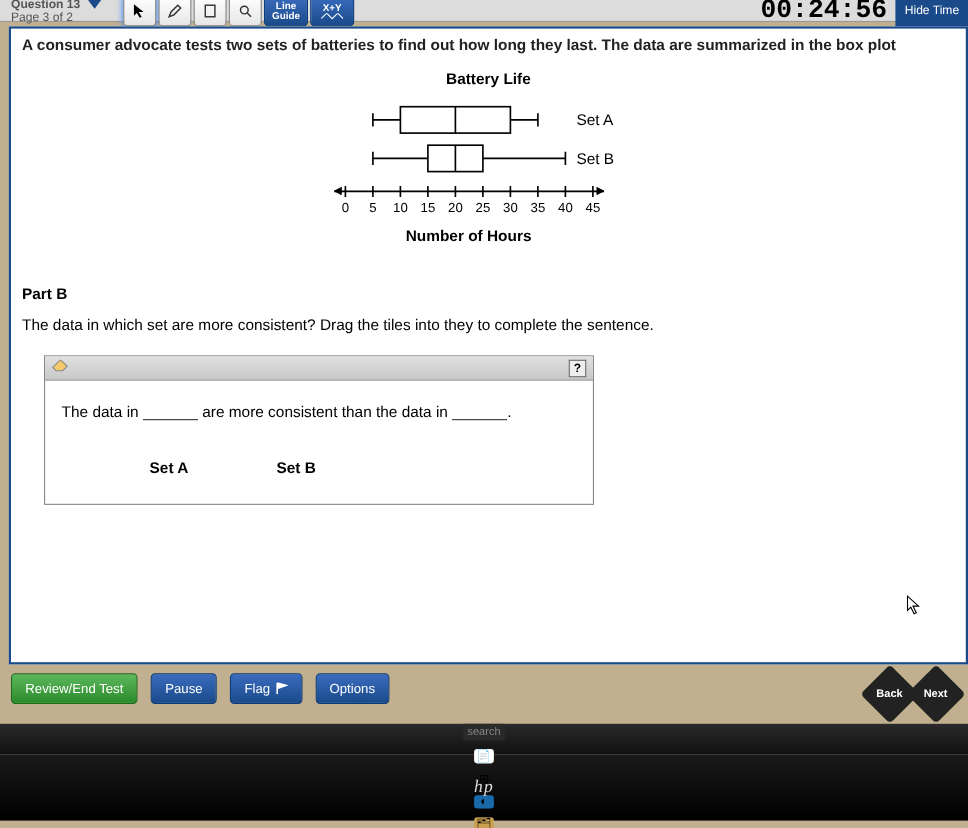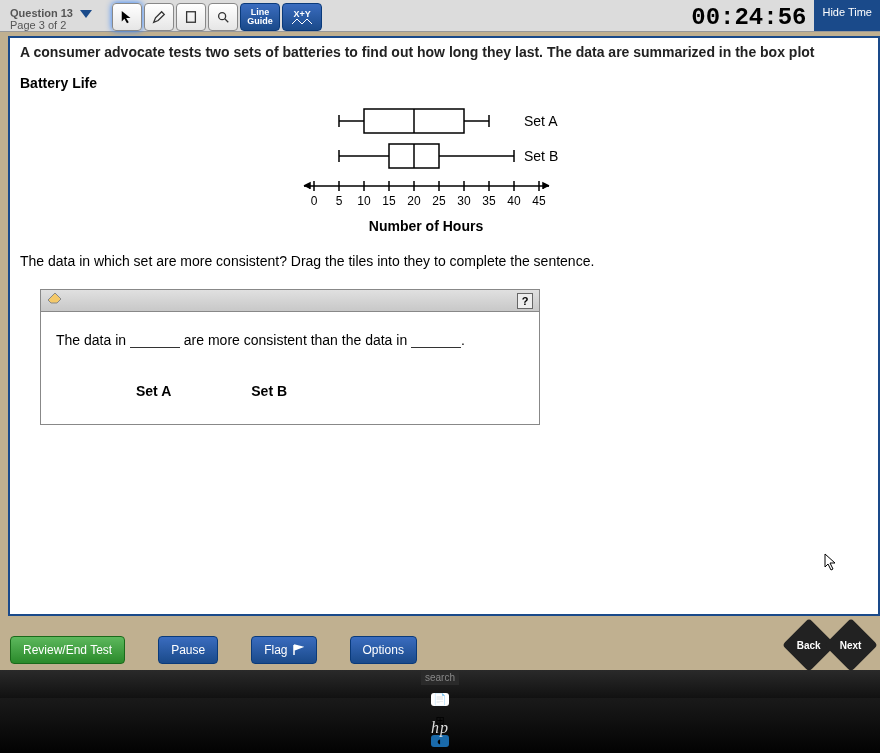--- a/index.html
+++ b/index.html
@@ -1,56 +1,56 @@
 <!DOCTYPE html>
 <html><head>
 <meta charset="utf-8">
 <style>
   * { box-sizing: border-box; margin: 0; padding: 0; }
   body { font-family: Arial, sans-serif; width: 880px; height: 753px; background: #c0b090; overflow: hidden; }
   
   
-  .topbar { background: #dcdcdc; height: 32px; display: flex; align-items: flex-end; border-bottom: 1px solid #999; }
+  .topbar { background: #dcdcdc; height: 20px; display: flex; align-items: center; border-bottom: 1px solid #999; }
   .q-info { padding: 0 10px; font-size: 11px; color: #555; }
   .q-info .l1 { font-weight: bold; }
   .q-drop { width: 0; height: 0; border-left: 6px solid transparent; border-right: 6px solid transparent; border-top: 8px solid #1a4a8a; margin-left: 4px; display: inline-block; vertical-align: middle; }
   .tools { display: flex; gap: 2px; margin-left: 10px; }
   .tool { width: 30px; height: 28px; background: linear-gradient(#fff,#e6e6e6); border: 1px solid #888; border-radius: 4px; display: flex; align-items: center; justify-content: center; font-size: 14px; cursor: pointer; }
   .tool.active { box-shadow: 0 0 6px #2a7fff; }
   .tool-lbl { width: 40px; height: 28px; background: linear-gradient(#3a6cbf,#1a4a8a); border: 1px solid #0a3a7a; border-radius: 4px; color: #fff; font-size: 9px; font-weight: bold; display: flex; flex-direction: column; align-items: center; justify-content: center; cursor: pointer; }
   .spacer { flex: 1; }
   .timer { font-size: 24px; font-family: "Courier New", monospace; font-weight: bold; padding: 0 8px; }
   .hide-time { background: #1a4a8a; color: #fff; font-size: 11px; padding: 19px 8px; height: 32px; cursor: pointer; display: flex; align-items: center; }
   
   
   .content { background: #fff; margin: 4px 0 0 8px; border: 2px solid #1a4a8a; height: 580px; padding: 6px 10px; position: relative; overflow: hidden; }
   .question-text { font-size: 14px; color: #222; font-weight: bold; }
   
   
-  .chart-wrap { text-align: left; margin-top: 15px; }
+  .chart-wrap { text-align: center; margin-top: 15px; }
   .chart-title { font-weight: bold; font-size: 14px; margin-bottom: 10px; }
   svg.boxplot { display: block; margin: 0 auto; }
   
   .part-b { font-weight: bold; font-size: 14px; margin-top: 30px; }
   .instr { font-size: 14px; margin-top: 12px; }
   
   
   .dragbox { border: 1px solid #888; width: 500px; margin: 20px 0 0 20px; }
   .dragbar { background: linear-gradient(#e0e0e0,#c8c8c8); height: 22px; border-bottom: 1px solid #888; display: flex; align-items: center; justify-content: space-between; padding: 0 6px; }
   .eraser { font-size: 12px; }
   .help { width: 16px; height: 16px; border: 1px solid #666; background: #eee; font-size: 11px; font-weight: bold; text-align: center; line-height: 14px; cursor: pointer; }
   .dragbody { padding: 20px 15px 25px 15px; font-size: 14px; }
   .blank { display: inline-block; border-bottom: 1px solid #333; min-width: 50px; height: 14px; vertical-align: bottom; }
   .tiles { margin-top: 35px; display: flex; gap: 80px; padding-left: 80px; }
   .tile { font-weight: bold; font-size: 14px; cursor: grab; }
   
   .cursor-arrow { position: absolute; right: 40px; bottom: 40px; font-size: 14px; }
   
   
-  .botnav { display: flex; align-items: flex-end; height: 40px; padding: 0 10px; margin-top: 8px; gap: 21px; }
+  .botnav { display: flex; align-items: flex-start; height: 40px; padding: 0 10px; margin-top: 8px; }
   .nav-btn { height: 28px; padding: 0 12px; border-radius: 4px; font-size: 12px; color: #fff; border: 1px solid #0a3a7a; background: linear-gradient(#3a6cbf,#1a4a8a); display: flex; align-items: center; gap: 4px; cursor: pointer; margin-right: 12px; }
   .nav-btn.green { background: linear-gradient(#5db85d,#2a8a2a); border-color: #1a6a1a; }
   .bk-nx { margin-left: auto; display: flex; gap: 4px; }
   .diamond { width: 38px; height: 38px; background: #222; transform: rotate(45deg); display: flex; align-items: center; justify-content: center; cursor: pointer; border-radius: 4px; }
   .diamond span { transform: rotate(-45deg); color: #fff; font-size: 10px; font-weight: bold; }
   
   
   .taskbar { height: 28px; background: linear-gradient(#2a2a2a,#111); display: flex; align-items: center; padding: 0 6px; gap: 8px; margin-top: 6px; flex-direction: column; }
   .task-search { font-size: 10px; color: #888; background: #2a2a2a; padding: 2px 4px; }
   .task-icon { width: 18px; height: 18px; border-radius: 3px; display: flex; align-items: center; justify-content: center; font-size: 11px; }
@@ -157,20 +157,21 @@
           <text x="155" y="104">25</text>
           <text x="180" y="104">30</text>
           <text x="205" y="104">35</text>
           <text x="230" y="104">40</text>
           <text x="255" y="104">45</text>
         </g>
       <text x="142" y="130" font-size="14" font-weight="bold" text-anchor="middle">Number of Hours</text>
     </svg>
   </div>
 
+  <div class="part-b">Part B</div>
   <div class="instr">The data in which set are more consistent? Drag the tiles into they to complete the sentence.</div>
 
   <div class="dragbox">
     <div class="dragbar">
       <span class="eraser">
         <svg width="16" height="12" viewBox="0 0 16 12">
             <path d="M4 10 L1 7 L8 0 L14 6 L10 10 Z" fill="#f4c96a" stroke="#888"></path>
           </svg>
       </span>
       <span class="help">?</span>

